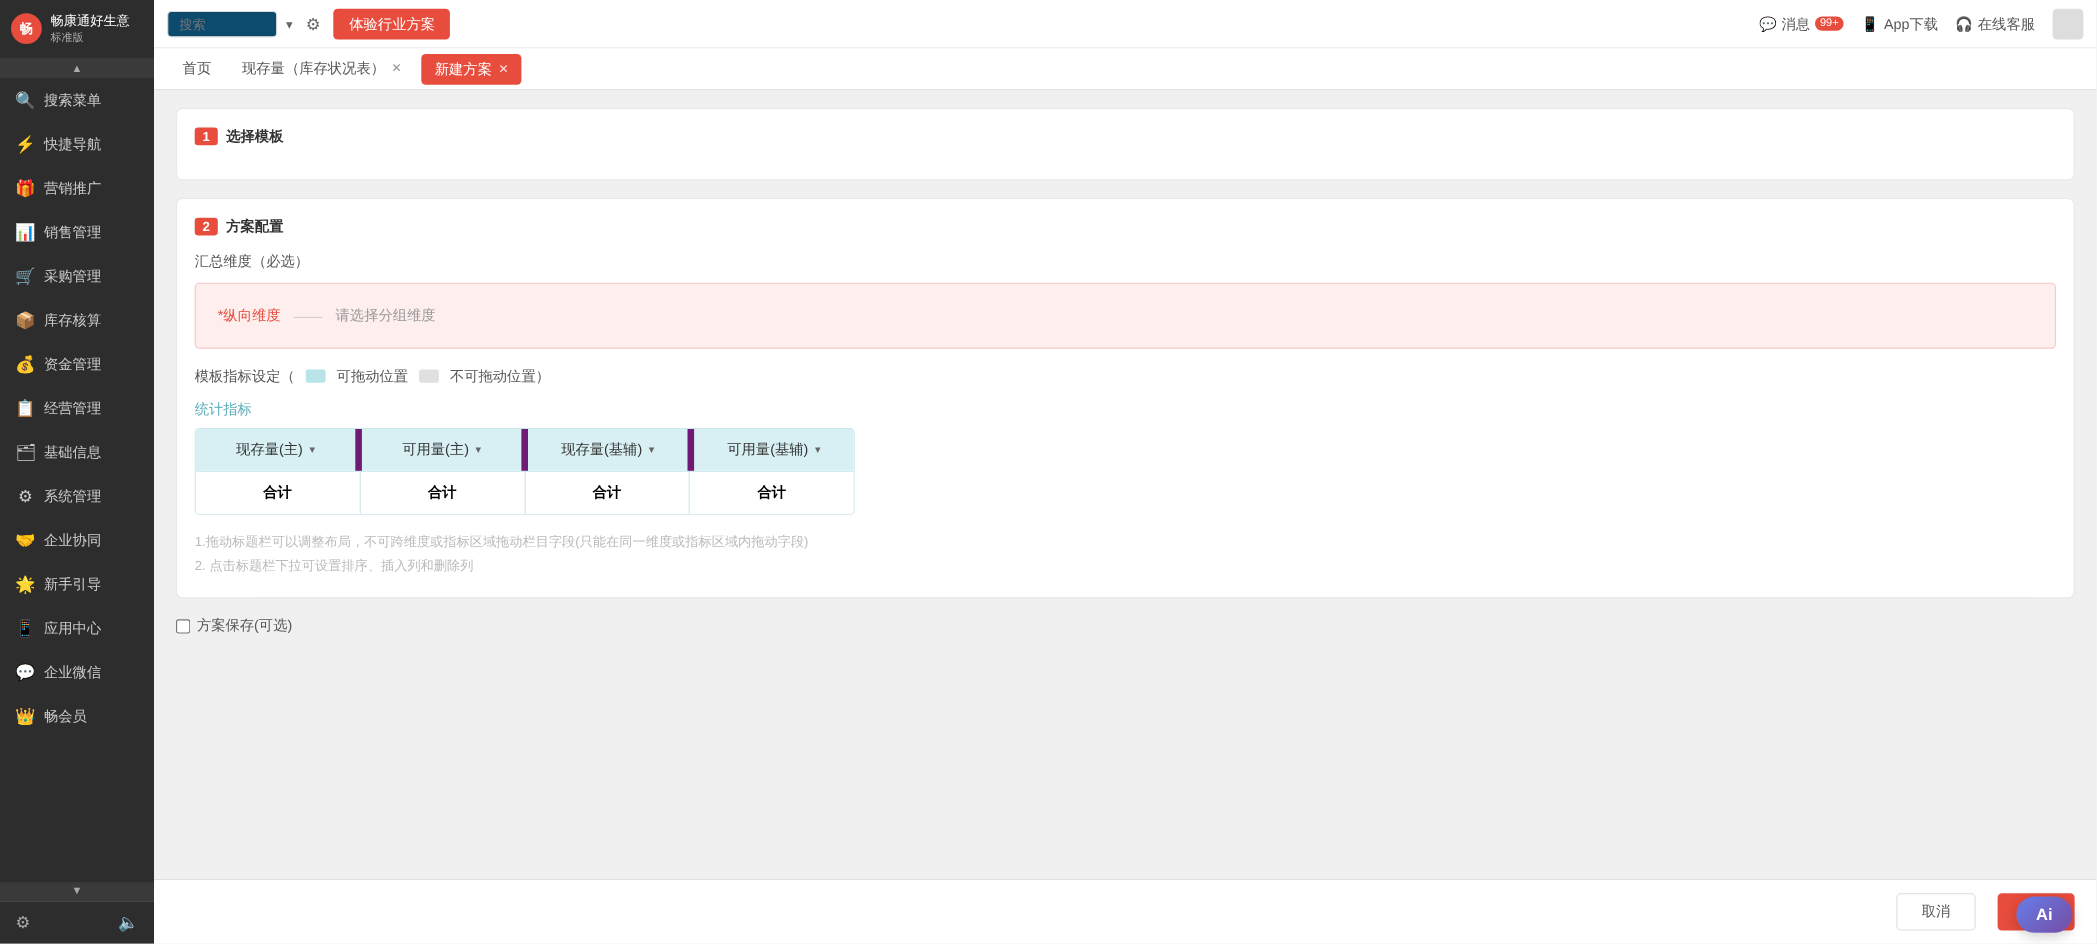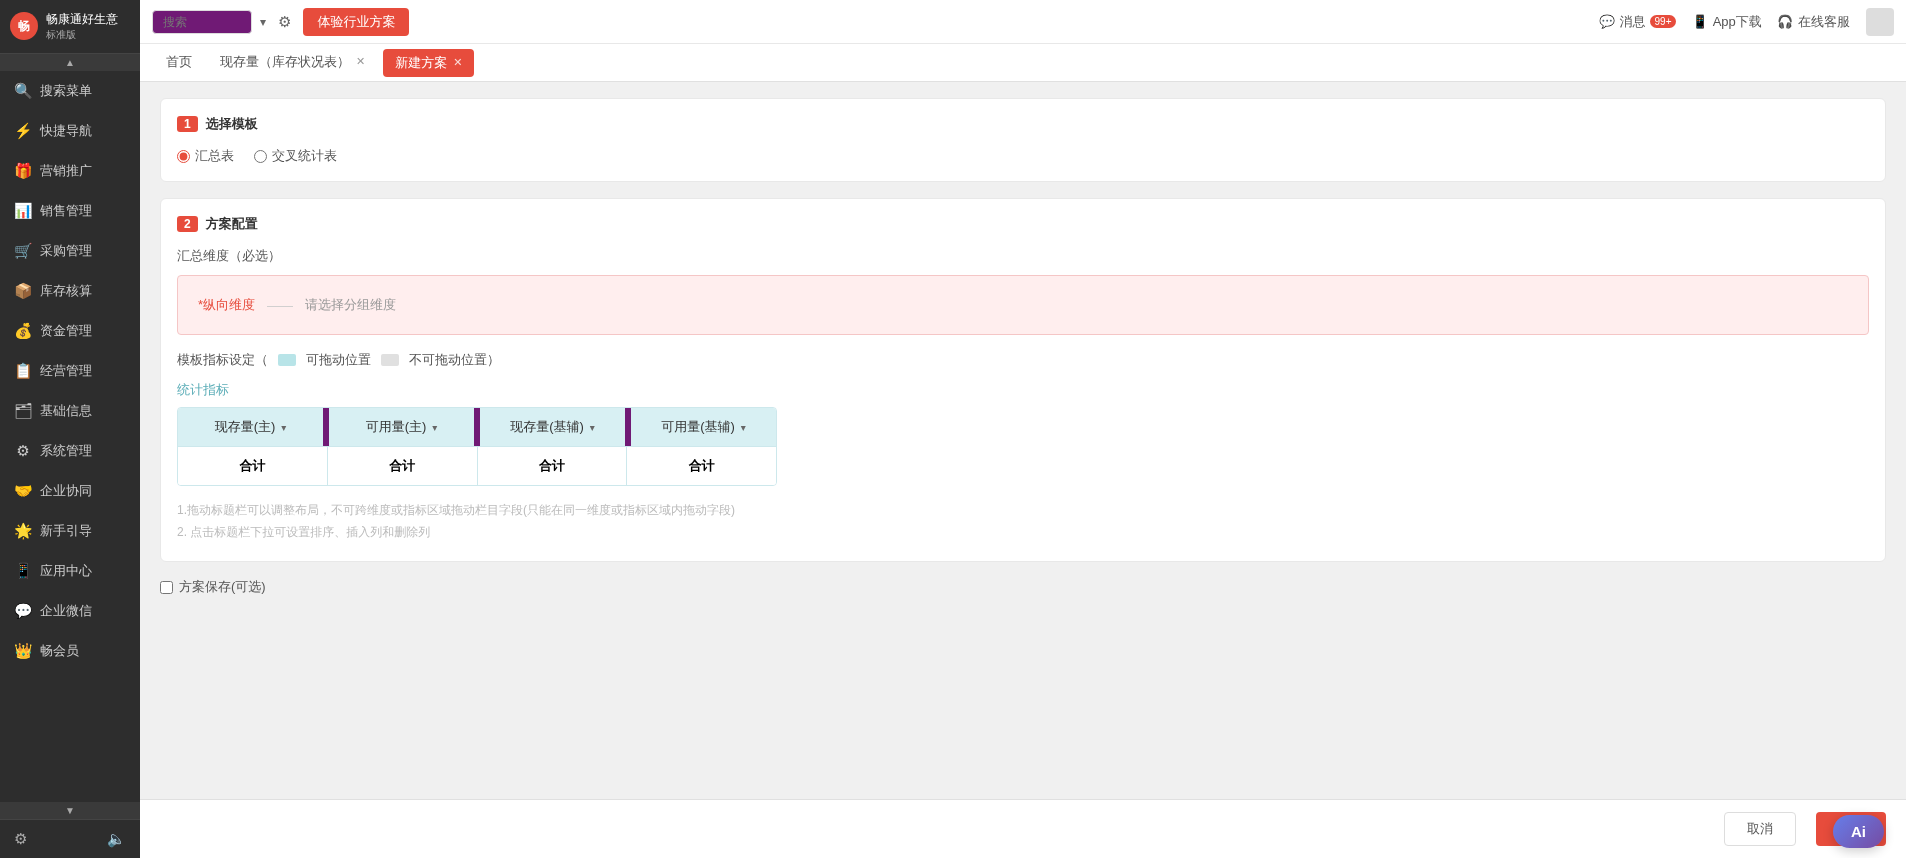--- a/index.html
+++ b/index.html
@@ -74,21 +74,21 @@
       background: #fff;
       height: 44px;
       display: flex;
       align-items: center;
       padding: 0 12px;
       gap: 8px;
       border-bottom: 1px solid #e8e8e8;
       flex-shrink: 0;
     }
     .topbar-search {
-      background: #701a75;
+      background: #0c4a6e;
       border: 1px solid #ddd;
       border-radius: 4px;
       padding: 4px 10px;
       font-size: 12px;
       width: 100px;
       color: #999;
     }
     .topbar-dropdown { font-size: 12px; color: #666; cursor: pointer; }
     .topbar-gear { font-size: 15px; color: #666; cursor: pointer; margin-left: 4px; }
     .topbar-btn {
@@ -441,30 +441,20 @@
       </div>
     </div>
 
   <div class="content">
 
     <div class="section">
       <div class="section-header">
         <span class="step-badge">1</span>
         <span class="section-title">选择模板</span>
       </div>
-      <div class="template-row" id="template-options-container">
-      <label class="radio-label">
-            <input type="radio" class="radio-input" name="template" checked="" style="">
-            <span>汇总表</span>
-          </label>
-          <label class="radio-label">
-            <input type="radio" class="radio-input" name="template" style="">
-            <span>交叉统计表</span>
-          </label>
-        </div>
     </div>
 
     <div class="section">
       <div class="section-header">
         <span class="step-badge">2</span>
         <span class="section-title">方案配置</span>
       </div>
 
       <div class="config-label">汇总维度（必选）</div>
 

